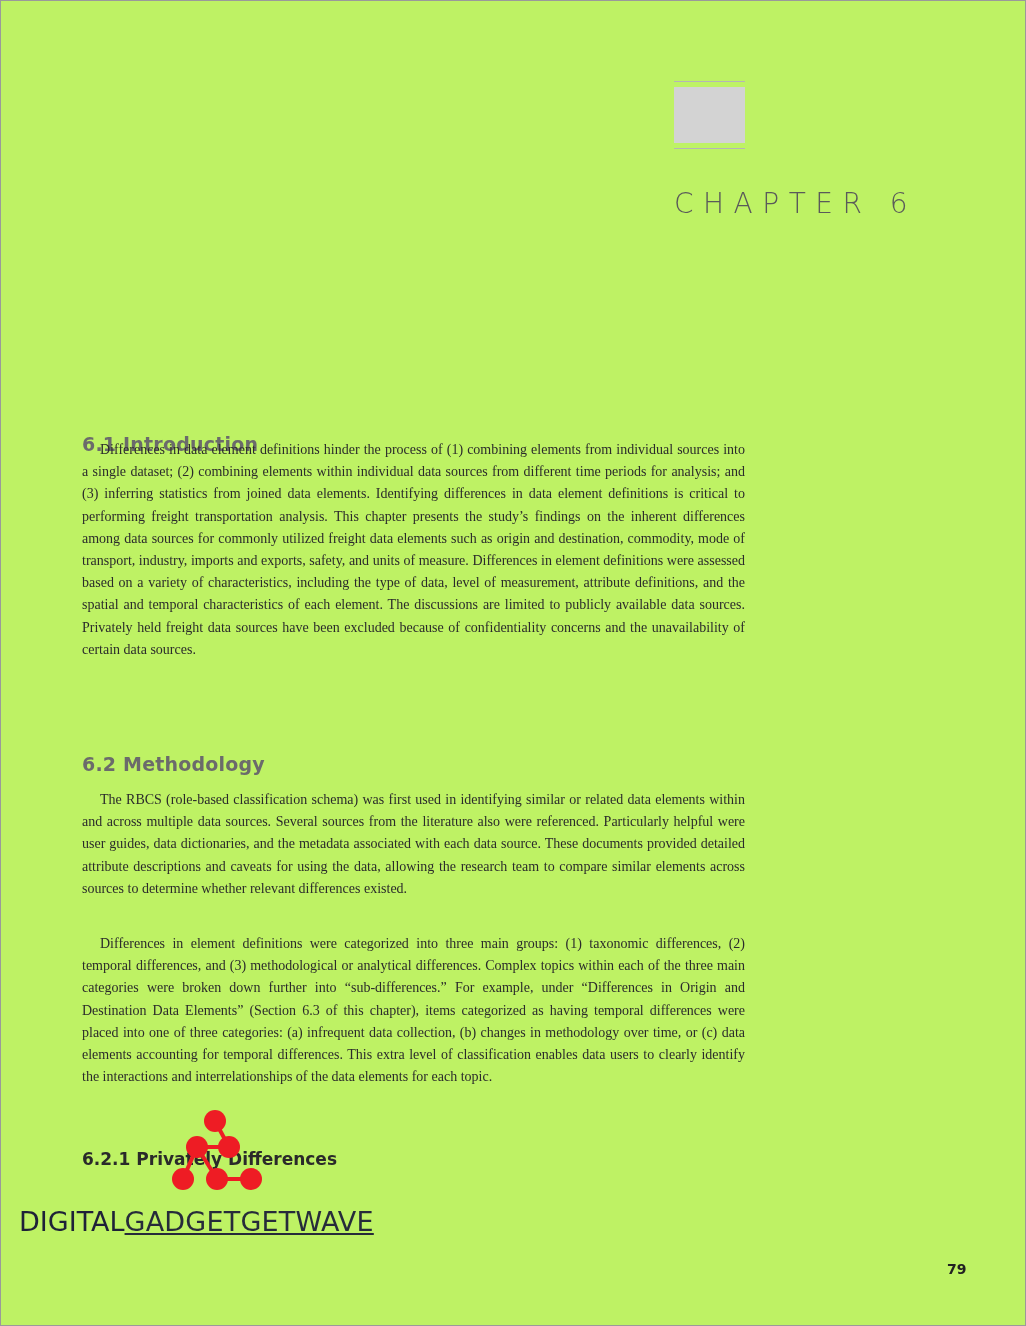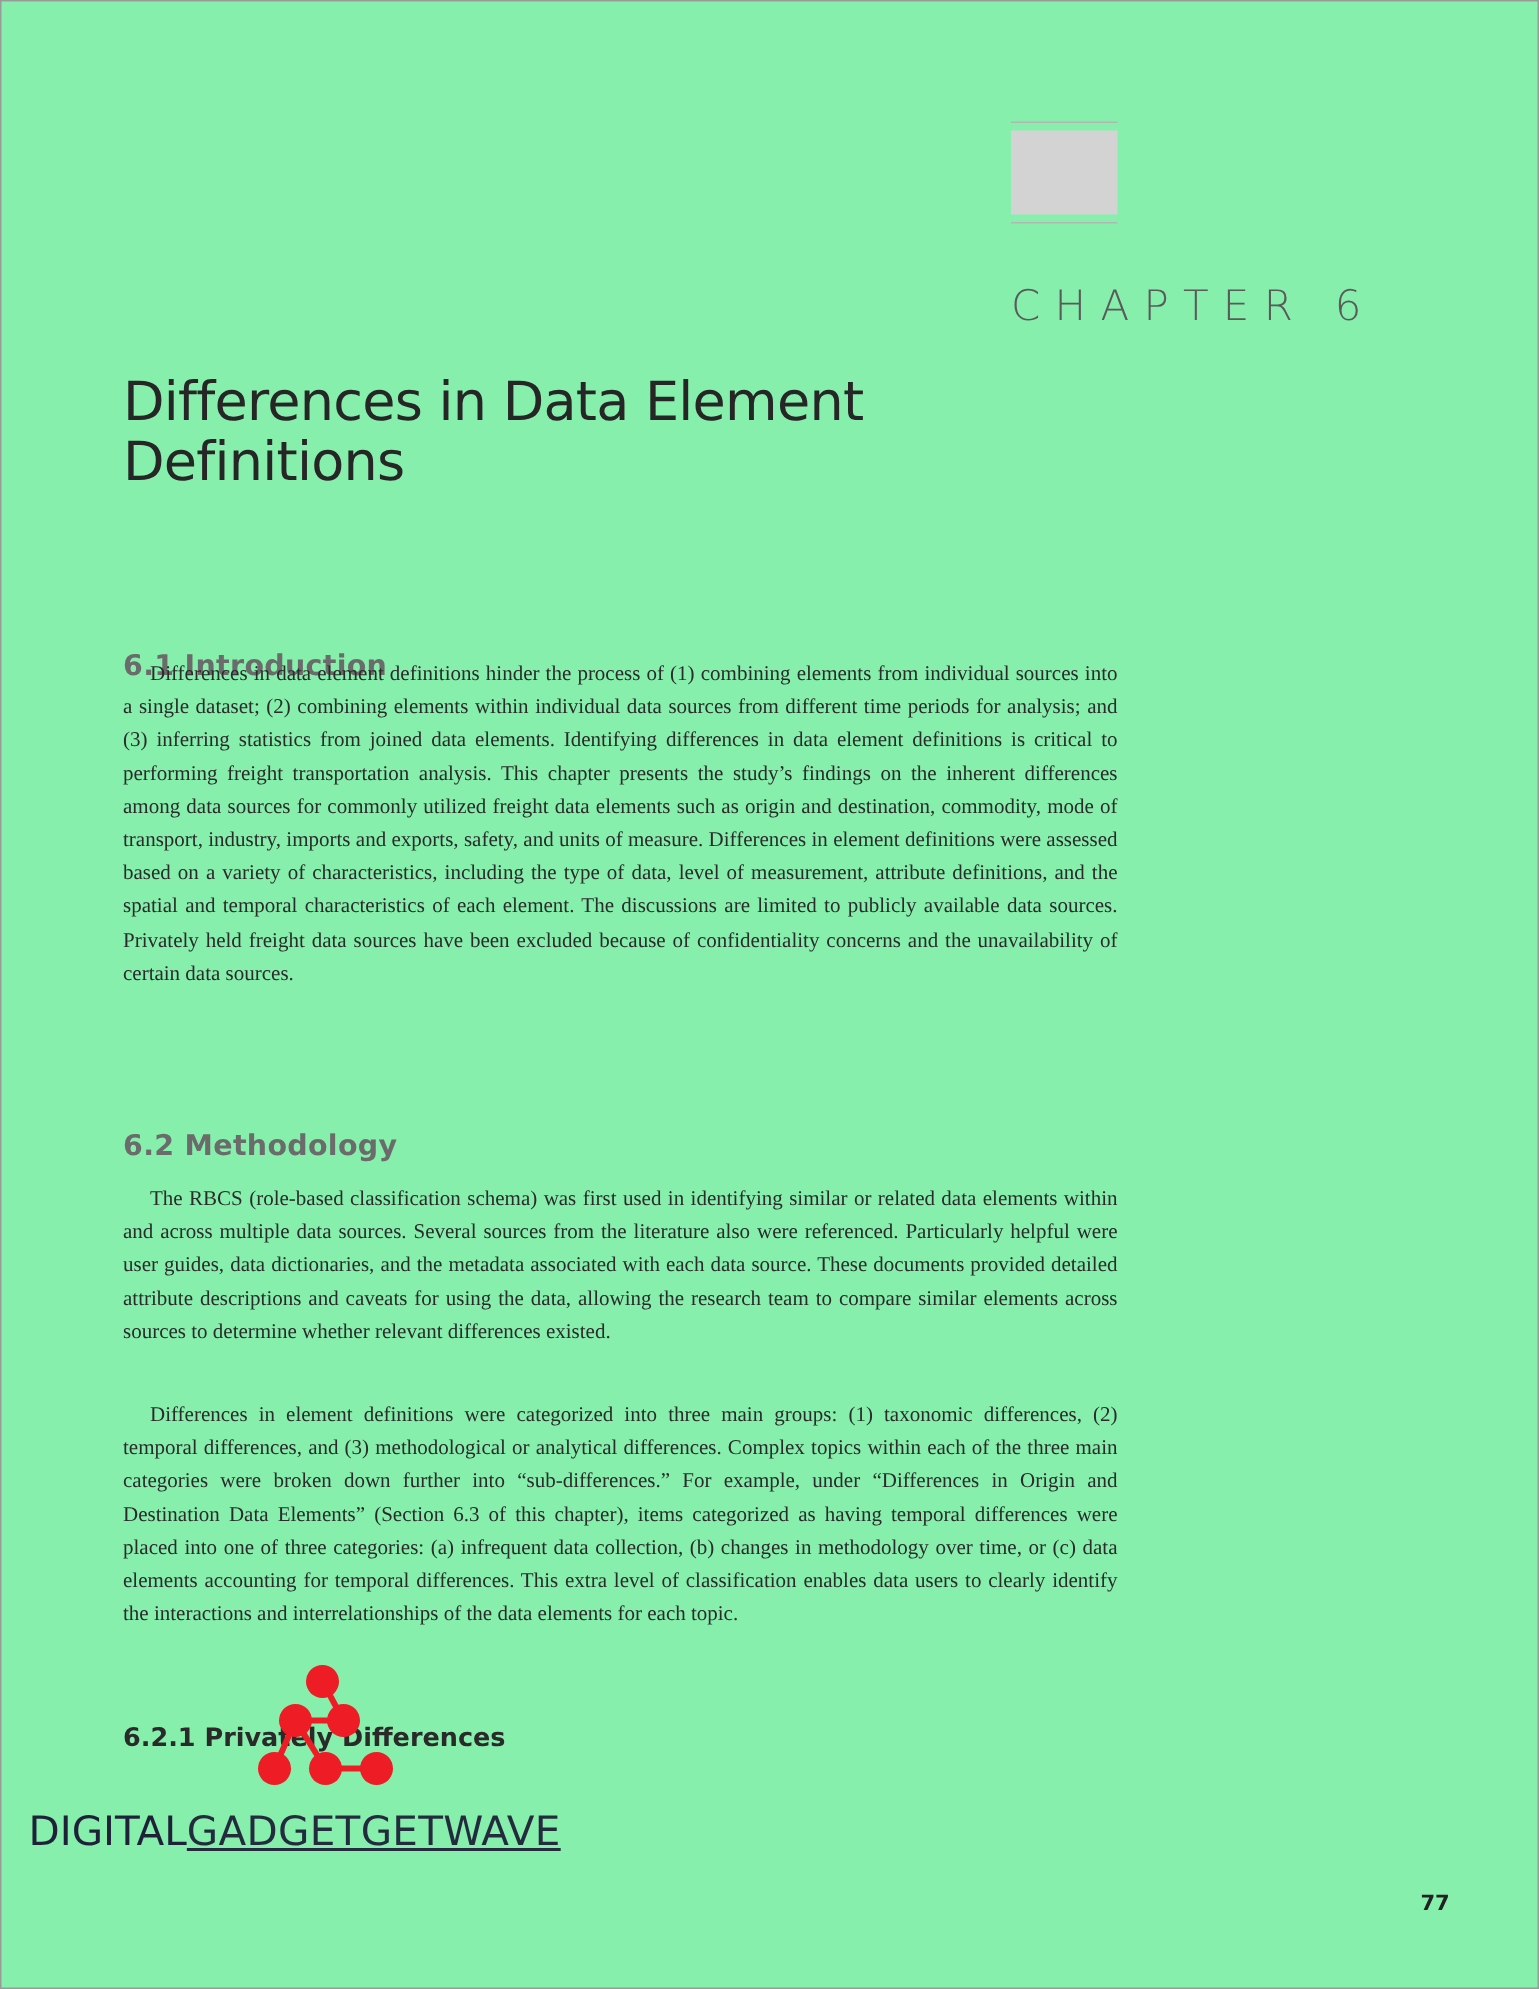--- a/index.html
+++ b/index.html
@@ -1,19 +1,19 @@
 <!DOCTYPE html>
 <html><head>
   <meta charset="utf-8">
   <style>
     html, body { margin: 0; padding: 0; background: #ffffff; }
     body { width: 1026px; height: 1326px; position: relative; overflow: hidden; }
     .page {
       position: absolute; left: 0; top: 0; width: 1024px; height: 1324px;
-      border: 1px solid #9a9a9a; background: #86efac;
+      border: 1px solid #9a9a9a; background: #bef264;
     }
     .chapter-mark { position: absolute; left: 673px; top: 80px; width: 71px; }
     .chapter-mark .rule { height: 1px; background: #b5b5b5; width: 71px; }
     .chapter-mark .block { height: 56px; background: #d3d3d3; margin: 5px 0 5px 0; }
     .chapter-label {
       position: absolute; left: 673px; top: 186px;
       font-family: "DejaVu Sans", sans-serif; font-weight: 300;
       font-size: 28px; letter-spacing: 9.5px; color: #5a5a5a;
       white-space: nowrap;
     }
@@ -56,32 +56,31 @@
 <div class="page">
 
   <div class="chapter-mark">
     <div class="rule"></div>
     <div class="block"></div>
     <div class="rule"></div>
   </div>
 
   <div class="chapter-label">CHAPTER 6</div>
 
-  <h1 class="chapter-title" style="margin:0;font-weight:normal;">Differences in Data Element Definitions</h1>
 
   <div class="h2" style="top:401px;margin-top:31px;">6.1 Introduction</div>
   <p class="para" style="top:438px;">Differences in data element definitions hinder the process of (1) combining elements from individual sources into a single dataset; (2) combining elements within individual data sources from different time periods for analysis; and (3) inferring statistics from joined data elements. Identifying differences in data element definitions is critical to performing freight transporta­tion analysis. This chapter presents the study’s findings on the inherent differences among data sources for commonly utilized freight data elements such as origin and destination, commodity, mode of transport, industry, imports and exports, safety, and units of measure. Differences in element definitions were assessed based on a variety of characteristics, including the type of data, level of measurement, attribute definitions, and the spatial and temporal characteristics of each element. The discussions are limited to publicly available data sources. Privately held freight data sources have been excluded because of confidentiality concerns and the unavailability of certain data sources.</p>
 
   <div class="h2" style="top:752px;">6.2 Methodology</div>
   <p class="para" style="top:788px;">The RBCS (role-based classification schema) was first used in identifying similar or related data elements within and across multiple data sources. Several sources from the literature also were referenced. Particularly helpful were user guides, data dictionaries, and the metadata asso­ciated with each data source. These documents provided detailed attribute descriptions and caveats for using the data, allowing the research team to compare similar elements across sources to determine whether relevant differences existed.</p>
   <p class="para" style="top:932px;">Differences in element definitions were categorized into three main groups: (1) taxonomic differences, (2) temporal differences, and (3) methodological or analytical differences. Complex topics within each of the three main categories were broken down further into “sub-differences.” For example, under “Differences in Origin and Destination Data Elements” (Section 6.3 of this chapter), items categorized as having temporal differences were placed into one of three catego­ries: (a) infrequent data collection, (b) changes in methodology over time, or (c) data elements accounting for temporal differences. This extra level of classification enables data users to clearly identify the interactions and interrelationships of the data elements for each topic.</p>
 
   <div class="h3" style="top:1148px;">6.2.1 Privately Differences</div>
 
-  <div class="page-number">77</div>
+  <div class="page-number">79</div>
 
   <svg class="watermark-logo" viewBox="0 0 96 84">
     <g stroke="#ee1c24" stroke-width="4" fill="none">
       <line x1="46" y1="14" x2="60" y2="40"></line>
       <line x1="28" y1="40" x2="60" y2="40"></line>
       <line x1="28" y1="40" x2="14" y2="72"></line>
       <line x1="28" y1="40" x2="48" y2="72"></line>
       <line x1="48" y1="72" x2="82" y2="72"></line>
     </g>
     <g fill="#ee1c24">

